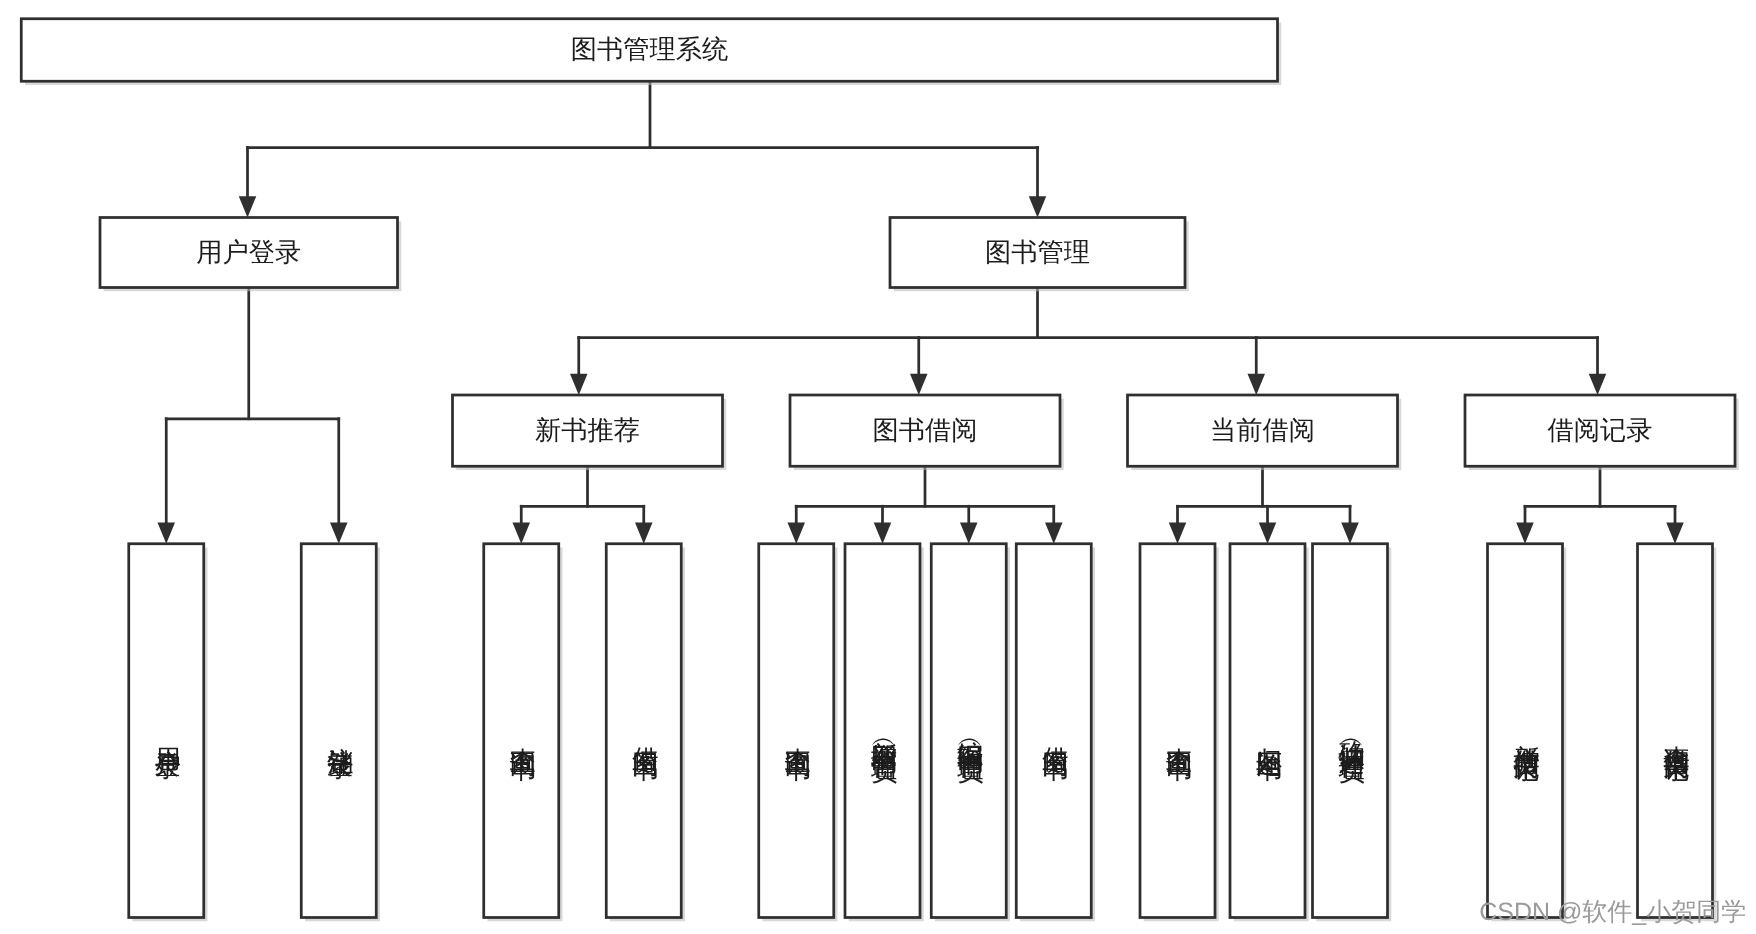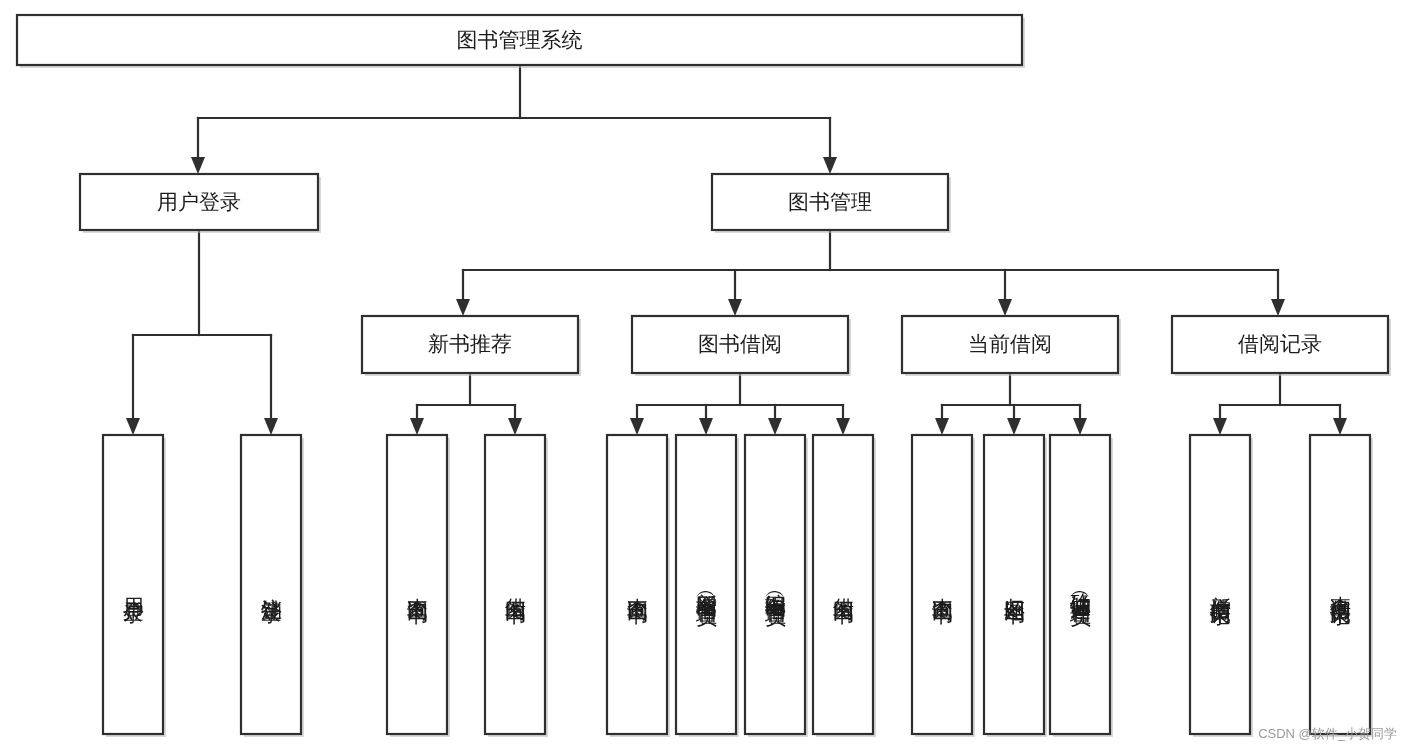--- a/index.html
+++ b/index.html
@@ -67,21 +67,21 @@
     display: flex;
     align-items: center;
     justify-content: center;
     pointer-events: none;
   }
   .watermark {
     position: absolute;
     right: 8px;
     bottom: 4px;
     font-family: "Liberation Sans", "DejaVu Sans", sans-serif;
-    font-size: 13px;
+    font-size: 20px;
     color: #9a9a9a;
     white-space: nowrap;
   }
 </style>
 </head>
 <body>
 
 <div id="diagram-root">
 
   <svg class="diagram-canvas" viewBox="0 0 1405 747" xmlns="http://www.w3.org/2000/svg">

